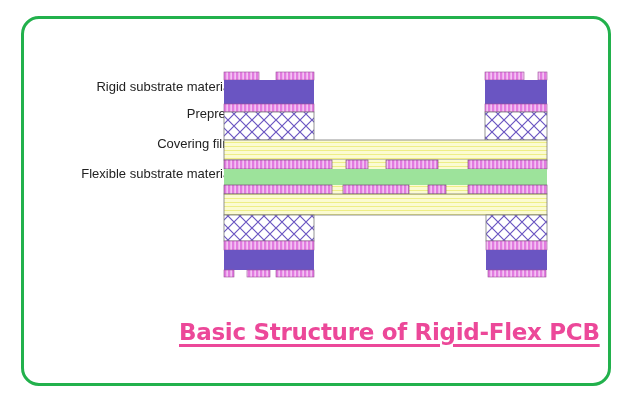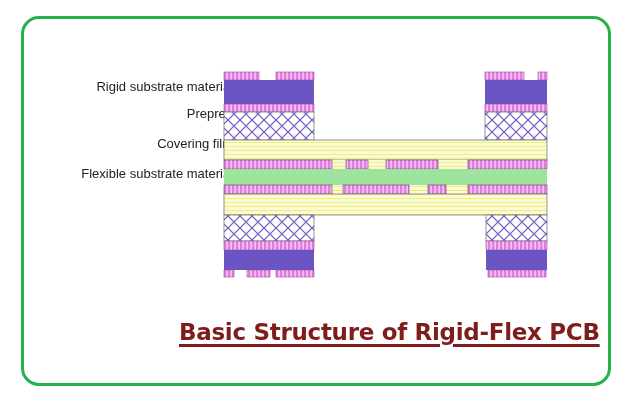--- a/index.html
+++ b/index.html
@@ -1,20 +1,20 @@
 <!DOCTYPE html>
 <html><head>
 <meta charset="utf-8">
 <style>
   html, body { margin: 0; padding: 0; background: #ffffff; }
   body { width: 626px; height: 412px; position: relative; overflow: hidden; font-family: "Liberation Sans", sans-serif; }
   .frame { position: absolute; left: 21px; top: 16px; width: 590px; height: 370px; border: 3px solid #22b14c; border-radius: 18px; box-sizing: border-box; }
   svg.diagram { position: absolute; left: 0; top: 0; }
   .lbl { font-family: "Liberation Sans", sans-serif; font-size: 13px; fill: #222; }
-  .title { position: absolute; left: 179px; top: 319px; font-family: "DejaVu Sans", sans-serif; font-weight: bold; font-size: 23px; color: #7f1d1d; text-decoration: underline; text-decoration-thickness: 3px; text-underline-offset: 4px; letter-spacing: -0.3px; white-space: nowrap; }
+  .title { position: absolute; left: 179px; top: 319px; font-family: "DejaVu Sans", sans-serif; font-weight: bold; font-size: 23px; color: #ec4899; text-decoration: underline; text-decoration-thickness: 3px; text-underline-offset: 4px; letter-spacing: -0.3px; white-space: nowrap; }
 </style>
 </head>
 <body>
 
 <div class="frame"></div>
 
 <svg class="diagram" width="626" height="412">
   <defs>
     <pattern id="copper" width="4" height="10" patternUnits="userSpaceOnUse">
       <rect width="4" height="10" fill="#e27be0"></rect>

